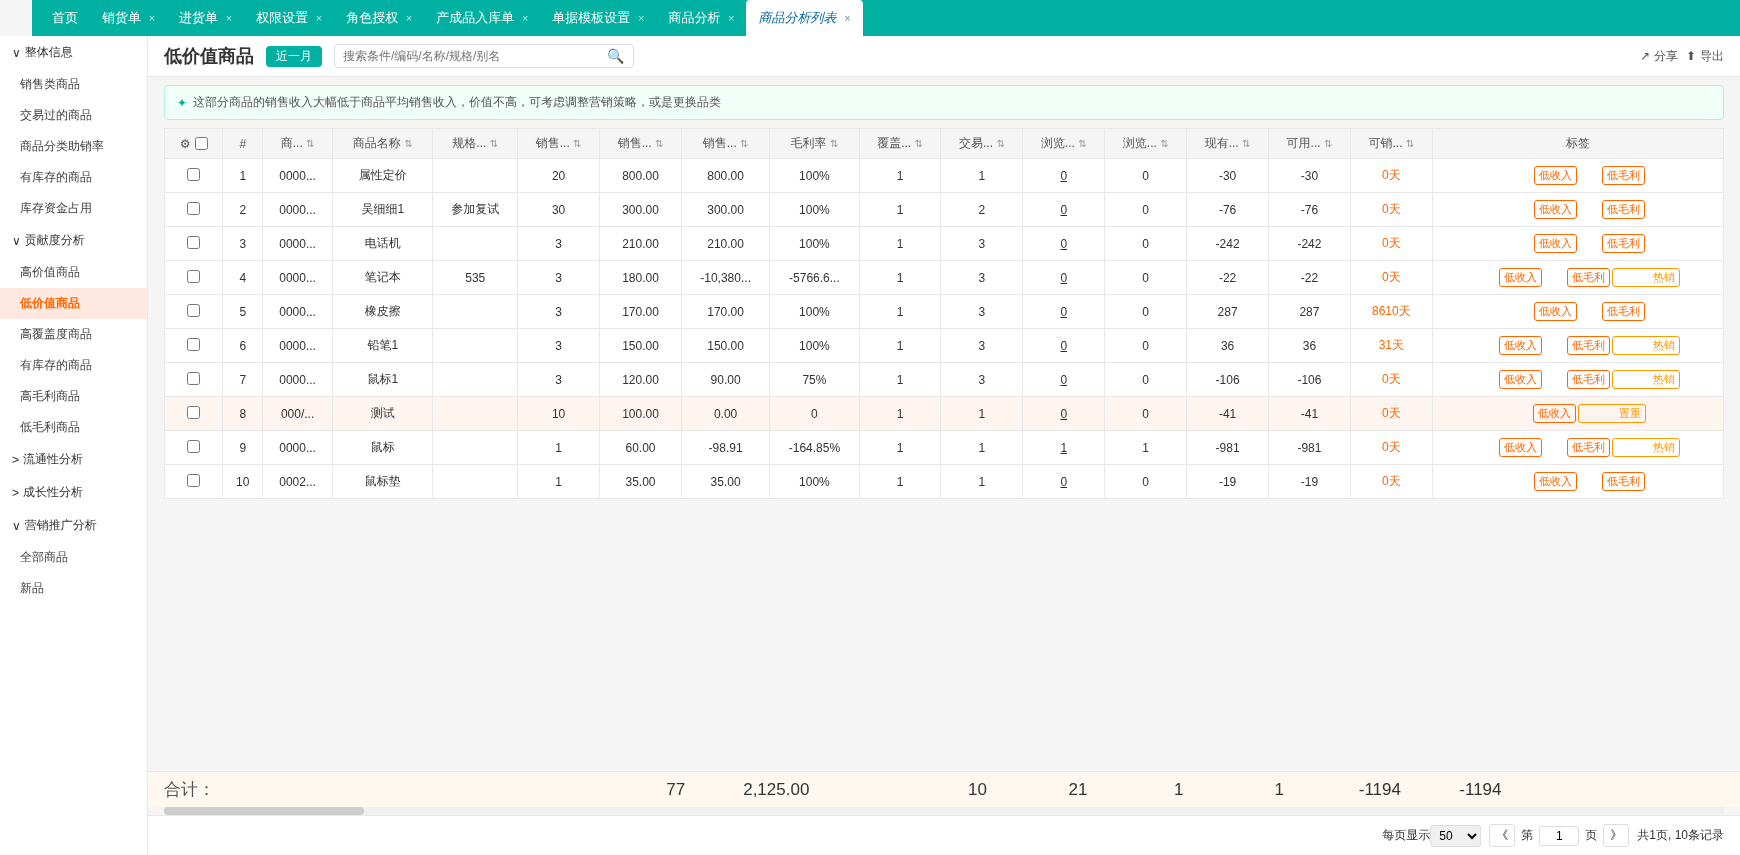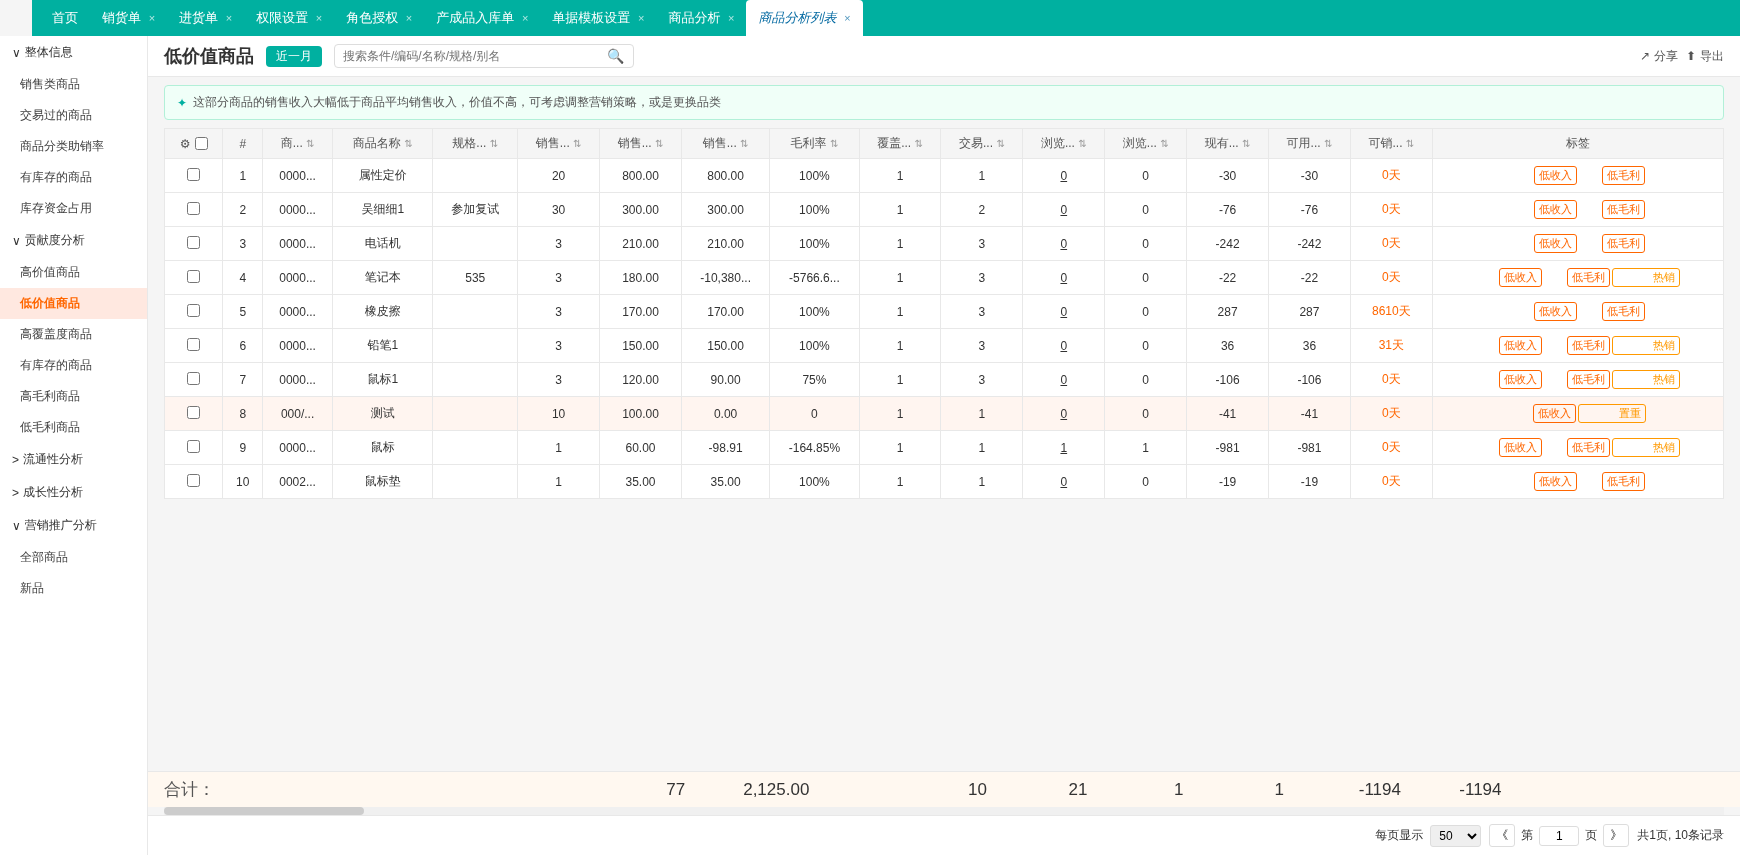--- a/index.html
+++ b/index.html
@@ -52,21 +52,21 @@
     input[type="checkbox"] { cursor: pointer; }
 
     
     .table-footer { background: #fff8f0; border-top: 1px solid #e8e8e8; padding: 6px 16px; display: flex; align-items: center; font-size: 17px; }
     .footer-label { color: #555; margin-right: 16px; }
     .footer-values { display: flex; gap: 16px; flex: 1; }
     .footer-cell { flex: 1; text-align: center; color: #333; }
 
     
     .pagination { background: #fff; border-top: 1px solid #e8e8e8; padding: 8px 16px; display: flex; align-items: center; justify-content: flex-end; gap: 8px; font-size: 12px; }
-    .pagination .page-size { display: flex; align-items: center; gap: 7px; }
+    .pagination .page-size { display: flex; align-items: center; gap: 0; }
     .pagination select { border: 1px solid #ddd; border-radius: 3px; padding: 2px 4px; font-size: 12px; }
     .page-nav { display: flex; align-items: center; gap: 6px; }
     .page-btn { border: 1px solid #ddd; background: #fff; border-radius: 3px; padding: 2px 6px; cursor: pointer; font-size: 12px; }
     .page-input { border: 1px solid #ddd; border-radius: 3px; padding: 2px 4px; width: 40px; text-align: center; font-size: 12px; }
     .scrollbar-area { height: 8px; background: #f0f0f0; margin: 0 16px; }
     .scrollbar-thumb { height: 8px; background: #ccc; border-radius: 4px; width: 200px; }
 
     .gear-cell { display: flex; align-items: center; justify-content: center; gap: 4px; }
   </style>
 </head>

